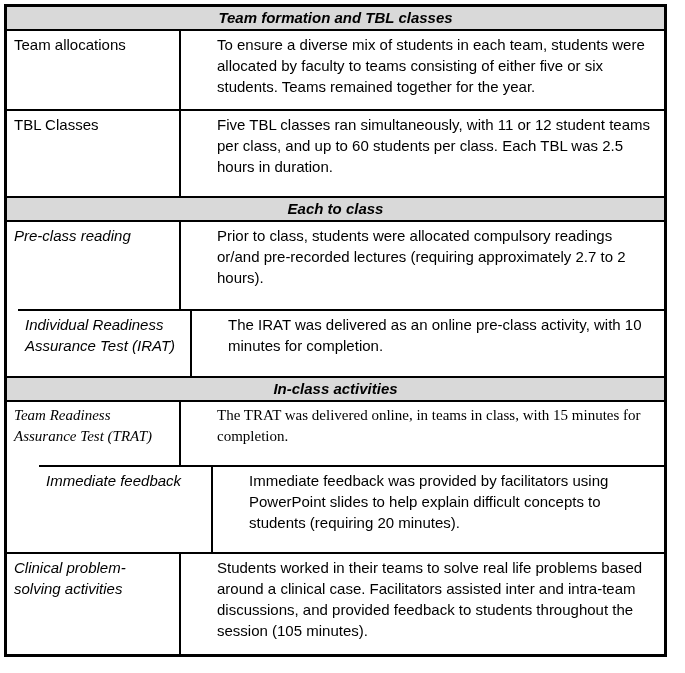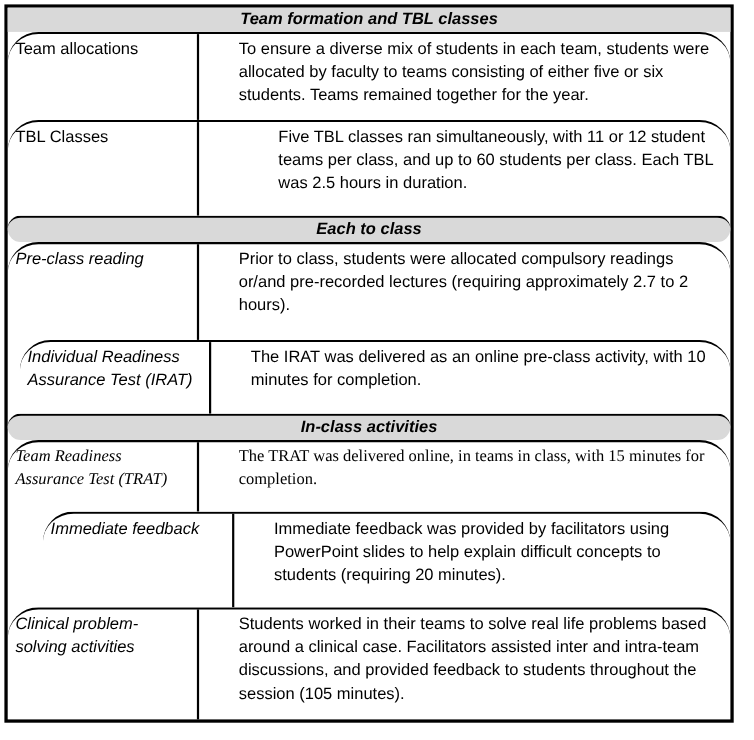--- a/index.html
+++ b/index.html
@@ -15,21 +15,20 @@
   .doc {
     position: absolute;
     top: 4px;
     left: 4px;
     width: 663px;
     border: 3px solid var(--border, #000);
     background: #ffffff;
   }
   .doc > * + * {
     border-top: 2px solid var(--border, #000);
-    border-radius: 28px;
   }
   .section-header {
     background: var(--header_bg, #d9d9d9);
     font-weight: bold;
     font-style: italic;
     text-align: center;
     font-size: 15px;
     line-height: 20px;
     padding: 1px 4px;
     color: #000;
@@ -47,21 +46,21 @@
   .cell.label {
     flex: 0 0 174px;
     border-right: 2px solid var(--border, #000);
   }
   .cell.text {
     flex: 1 1 auto;
     padding-left: 36px;
   }
   .italic { font-style: italic; }
   .r1 { min-height: 80px; }
-  .r2 { min-height: 87px; gap: 36px; }
+  .r2 { min-height: 87px; }
   .r3 { min-height: 89px; }
   .r4 { min-height: 67px; margin-left: 11px; }
   .r5 { min-height: 65px; font-family: Liberation Serif, serif; }
   .r6 { min-height: 87px; margin-left: 32px; }
   .r7 { min-height: 102px; }
 </style>
 </head>
 <body>
 
 <div class="doc">

